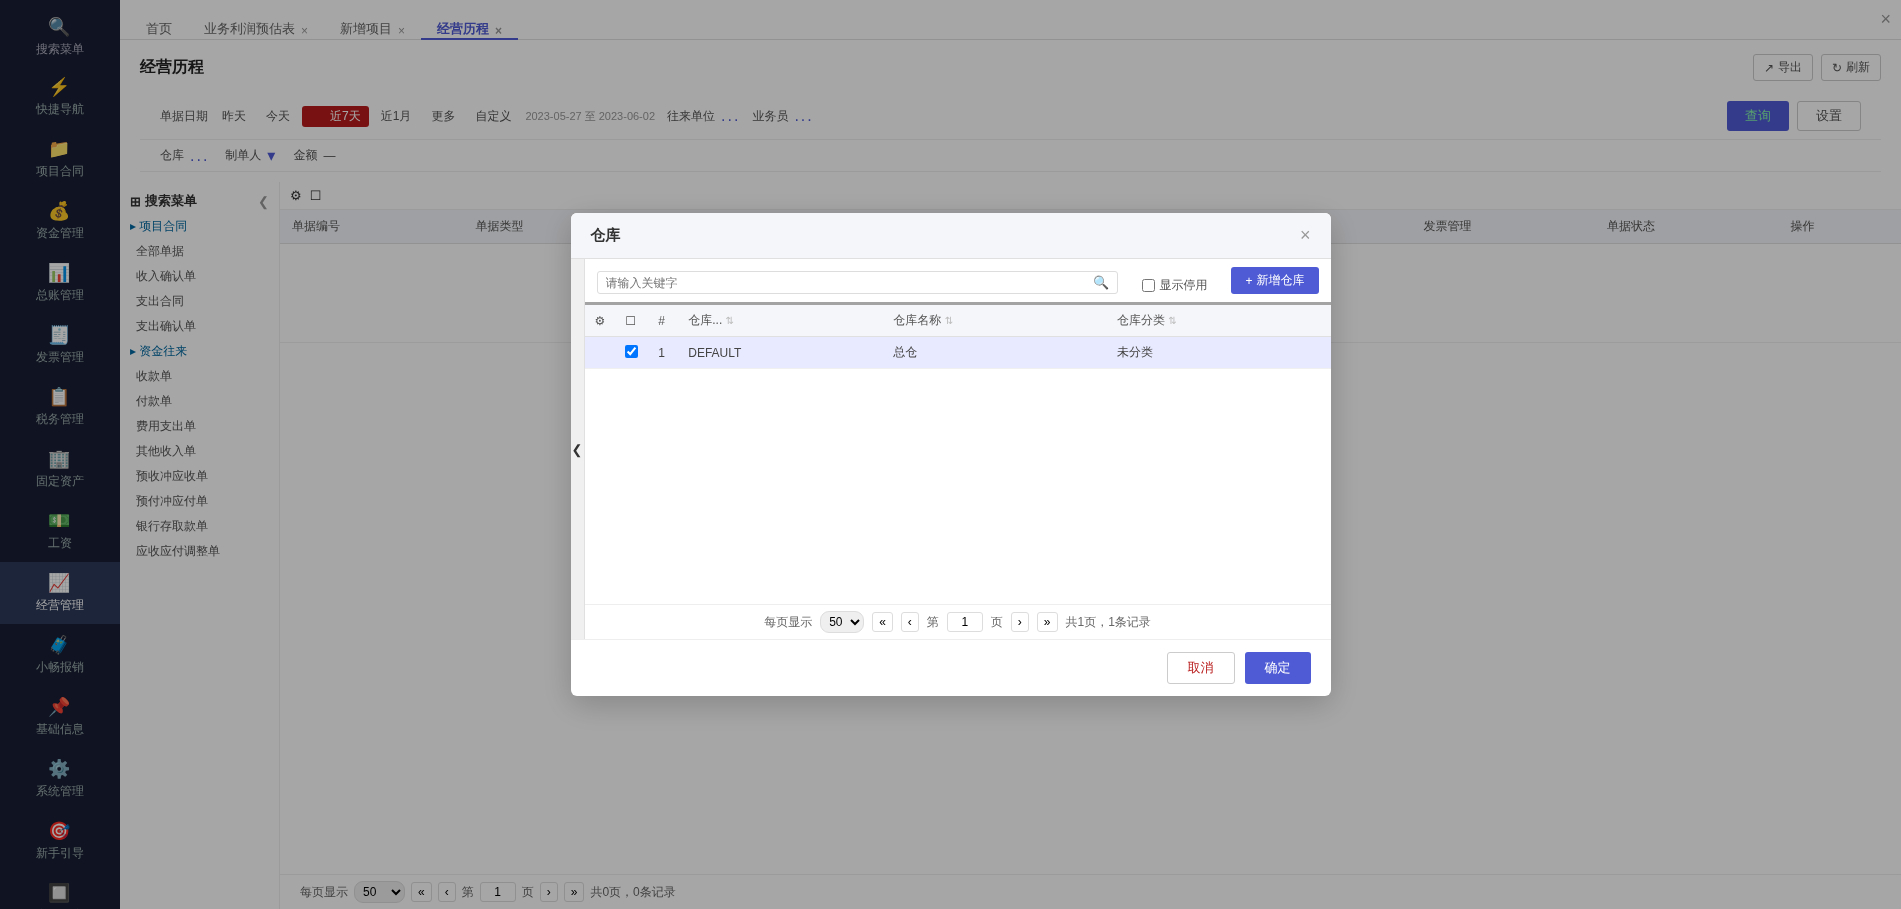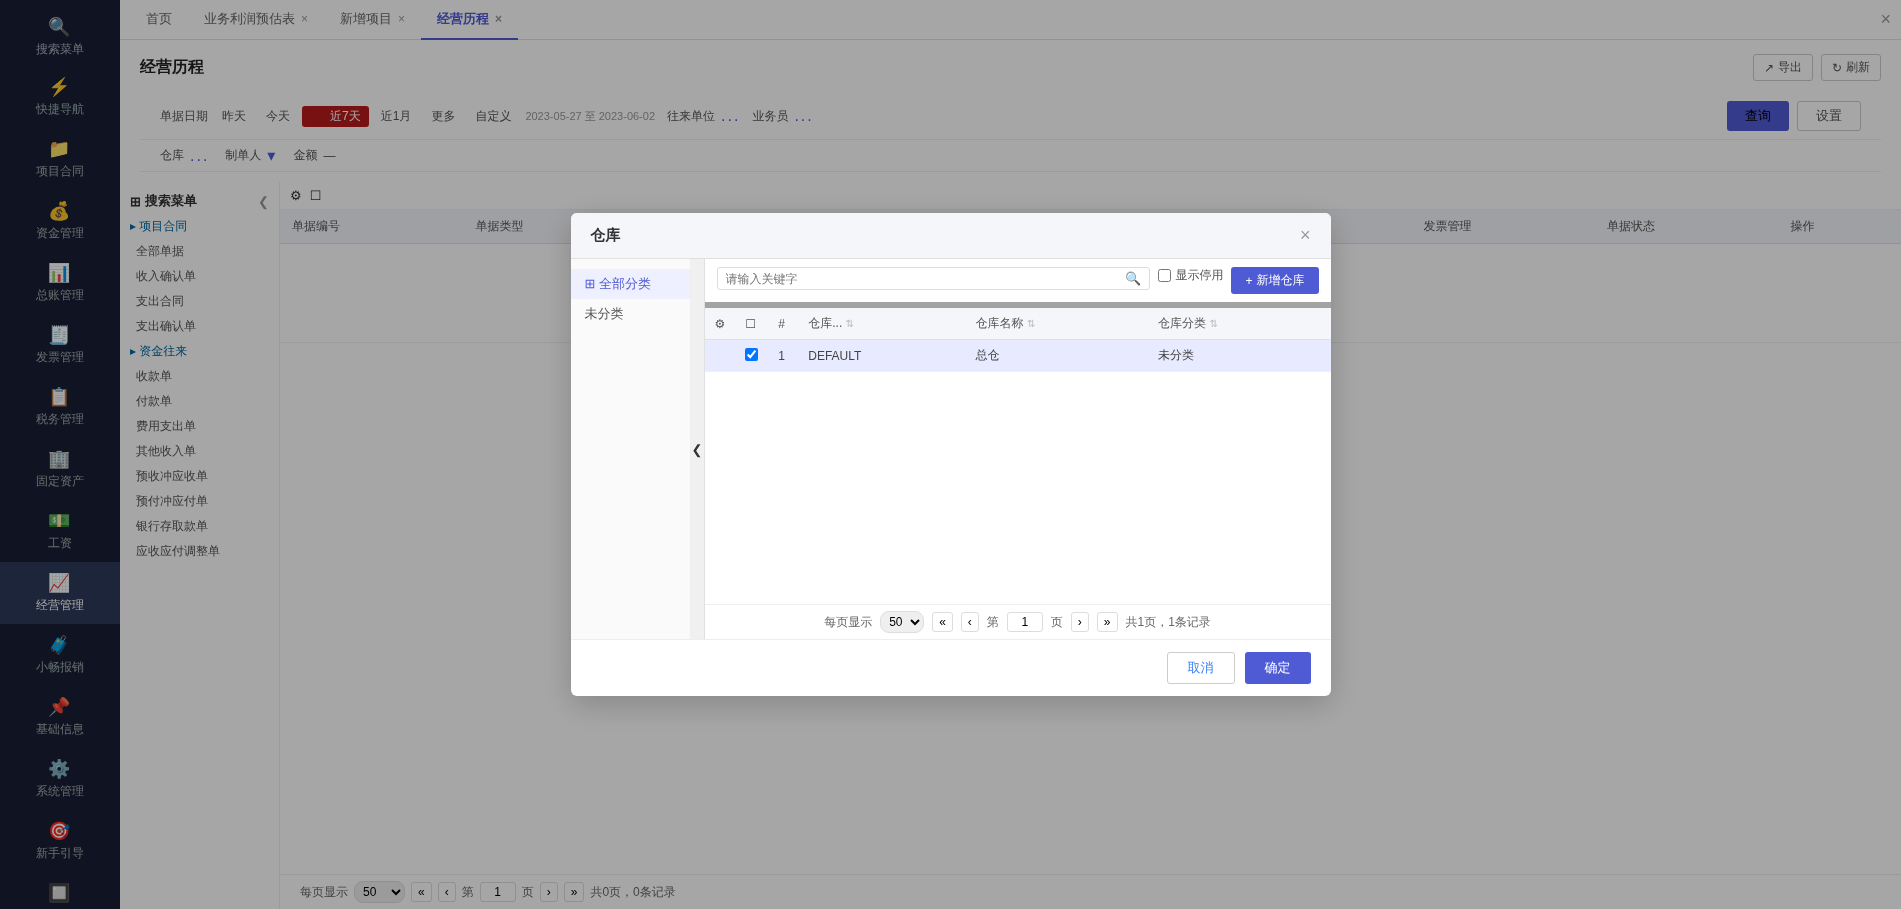--- a/index.html
+++ b/index.html
@@ -13,21 +13,21 @@
     .sidebar-search { display: flex; flex-direction: column; align-items: center; color: #aab; font-size: 12px; padding: 8px 0; cursor: pointer; width: 100%; text-align: center; }
     .sidebar-item { display: flex; flex-direction: column; align-items: center; color: #9aa; font-size: 12px; padding: 10px 0; cursor: pointer; width: 100%; text-align: center; }
     .sidebar-item.active { background: #2d3a5a; color: #fff; }
     .sidebar-icon { font-size: 18px; margin-bottom: 3px; }
 
     
     .main-area { flex: 1; display: flex; flex-direction: column; background: #f0f2f5; overflow: hidden; }
 
     
     .top-tabs { display: flex; background: #fff; border-bottom: 1px solid #e0e0e0; align-items: center; padding: 0 10px; height: 40px; position: relative; }
-    .tab-item { padding: 0 16px; height: 40px; display: flex; align-items: center; font-size: 13px; color: #666; cursor: pointer; border-bottom: 2px solid transparent; white-space: nowrap; gap: 6px; }
+    .tab-item { padding: 0 16px; height: 40px; display: flex; align-items: flex-end; font-size: 13px; color: #666; cursor: pointer; border-bottom: 2px solid transparent; white-space: nowrap; gap: 6px; }
     .tab-item.active { color: #4f5bd5; border-bottom-color: #4f5bd5; font-weight: bold; }
     .tab-close { font-size: 12px; color: #999; cursor: pointer; }
     .top-right-close { margin-left: auto; font-size: 18px; color: #999; cursor: pointer; }
 
     
     .page-header { padding: 14px 20px 10px; background: #fff; margin-bottom: 0; }
     .page-title { font-size: 16px; font-weight: bold; color: #222; margin-bottom: 12px; display: flex; justify-content: space-between; align-items: center; }
     .page-actions { display: flex; gap: 8px; }
     .btn-export { display: flex; align-items: center; gap: 4px; padding: 4px 10px; border: 1px solid #ccc; border-radius: 3px; cursor: pointer; color: #555; font-size: 12px; background: #fff; }
     .btn-refresh { display: flex; align-items: center; gap: 4px; padding: 4px 10px; border: 1px solid #ccc; border-radius: 3px; cursor: pointer; color: #555; font-size: 12px; background: #fff; }
@@ -36,21 +36,21 @@
     .filter-bar { background: #fff; padding: 8px 20px; display: flex; flex-wrap: wrap; gap: 12px; align-items: center; border-bottom: 1px solid #eee; }
     .filter-item { display: flex; align-items: center; gap: 6px; font-size: 12px; color: #555; }
     .filter-label { white-space: nowrap; }
     .date-range { display: flex; align-items: center; gap: 4px; }
     .date-tag { padding: 2px 8px; border-radius: 3px; cursor: pointer; font-size: 12px; color: #555; }
     .date-tag.active { background: #b91c1c; color: #fff; border-radius: 3px; padding-left: 28px; }
     .date-sub { font-size: 11px; color: #999; }
     .filter-dots { color: #4f5bd5; cursor: pointer; letter-spacing: 2px; font-size: 16px; }
 
     .filter-row2 { background: #fff; padding: 6px 20px; display: flex; gap: 16px; align-items: center; border-bottom: 1px solid #eee; }
-    .btn-query { padding: 5px 18px; background: #4f5bd5; color: #000000; border: none; border-radius: 3px; cursor: pointer; font-size: 13px; }
+    .btn-query { padding: 5px 18px; background: #4f5bd5; color: #86efac; border: none; border-radius: 3px; cursor: pointer; font-size: 13px; }
     .btn-setting { padding: 5px 18px; background: #fff; color: #555; border: 1px solid #ccc; border-radius: 3px; cursor: pointer; font-size: 13px; }
 
     
     .content-area { display: flex; flex: 1; overflow: hidden; }
 
     
     .left-panel { width: 160px; background: #fff; border-right: 1px solid #eee; flex-shrink: 0; padding: 6px 0; overflow-y: auto; }
     .left-panel-header { display: flex; align-items: center; justify-content: space-between; padding: 4px 10px; }
     .all-docs { display: flex; align-items: center; gap: 4px; font-size: 13px; font-weight: bold; color: #333; cursor: pointer; }
     .collapse-btn { cursor: pointer; color: #999; }
@@ -79,33 +79,33 @@
     .modal { background: #fff; border-radius: 6px; width: 760px; box-shadow: 0 8px 32px rgba(0,0,0,0.2); overflow: hidden; }
     .modal-header { display: flex; align-items: center; justify-content: space-between; padding: 12px 20px; background: #f5f6fa; border-bottom: 1px solid #e0e0e0; }
     .modal-title { font-size: 15px; font-weight: bold; color: #333; }
     .modal-close { font-size: 18px; cursor: pointer; color: #999; }
     .modal-body { display: flex; height: 380px; }
     .modal-left { width: 120px; border-right: 1px solid #eee; padding: 10px 0; background: #fafafa; overflow-y: auto; flex-shrink: 0; }
     .modal-left-item { padding: 6px 14px; font-size: 13px; color: #555; cursor: pointer; }
     .modal-left-item.active { color: #4f5bd5; background: #eef0ff; }
     .modal-collapse-btn { width: 14px; display: flex; align-items: center; justify-content: center; cursor: pointer; background: #f0f0f0; border-right: 1px solid #e0e0e0; }
     .modal-right { flex: 1; display: flex; flex-direction: column; }
-    .modal-toolbar { display: flex; align-items: flex-start; padding: 8px 12px; gap: 8px; border-bottom: 6px solid #a3a3a3; }
+    .modal-toolbar { display: flex; align-items: flex-end; padding: 8px 12px; gap: 24px; border-bottom: 3px solid #a3a3a3; }
     .modal-search { flex: 1; display: flex; align-items: center; border: 1px solid #ddd; border-radius: 3px; padding: 3px 8px; gap: 4px; }
     .modal-search input { border: none; outline: none; font-size: 12px; flex: 1; }
     .modal-checkbox { display: flex; align-items: center; gap: 4px; font-size: 12px; color: #555; cursor: pointer; }
     .btn-add { padding: 5px 14px; background: #4f5bd5; color: #fff; border: none; border-radius: 3px; cursor: pointer; font-size: 12px; display: flex; align-items: center; gap: 4px; }
     .modal-table { flex: 1; overflow: auto; }
     .modal-table table { width: 100%; border-collapse: collapse; font-size: 12px; }
     .modal-table th { background: #f5f6fa; padding: 7px 10px; text-align: left; border-bottom: 1px solid #e0e0e0; white-space: nowrap; color: #555; font-weight: normal; }
     .modal-table td { padding: 7px 10px; border-bottom: 1px solid #f0f0f0; color: #444; }
     .modal-table tr.selected td { background: #e8eaff; }
     .modal-bottom-bar { display: flex; align-items: center; justify-content: center; gap: 8px; padding: 6px 12px; border-top: 1px solid #eee; font-size: 12px; color: #666; }
     .modal-footer { display: flex; justify-content: flex-end; gap: 10px; padding: 12px 20px; border-top: 1px solid #eee; }
-    .btn-cancel { padding: 6px 20px; background: #fff; border: 1px solid #ccc; border-radius: 3px; cursor: pointer; color: #3b82f6; font-size: 13px; }
+    .btn-cancel { padding: 6px 20px; background: #fff; border: 1px solid #ccc; border-radius: 3px; cursor: pointer; color: #b91c1c; font-size: 13px; }
     .btn-confirm { padding: 6px 20px; background: #4f5bd5; border: none; border-radius: 3px; cursor: pointer; color: #fff; font-size: 13px; }
 
     
     .modal-left::-webkit-scrollbar, .modal-table::-webkit-scrollbar { width: 4px; }
     .modal-left::-webkit-scrollbar-thumb, .modal-table::-webkit-scrollbar-thumb { background: #ccc; border-radius: 2px; }
 
     .sort-icon { font-size: 10px; color: #bbb; }
   </style>
 </head>
 <body>
@@ -334,27 +334,20 @@
 <div class="modal-overlay">
   <div class="modal">
 
     <div class="modal-header">
       <span class="modal-title">仓库</span>
       <span class="modal-close">×</span>
     </div>
 
     <div class="modal-body">
 
-      <div class="modal-left">
-        <div class="modal-left-item active">
-          <span>⊞</span>
-          全部分类
-        </div>
-        <div class="modal-left-item">未分类</div>
-      </div>
 
       <div class="modal-collapse-btn">
         <span>❮</span>
       </div>
 
       <div class="modal-right">
 
         <div class="modal-toolbar">
           <div class="modal-search">
             <input type="text" placeholder="请输入关键字" style="">

